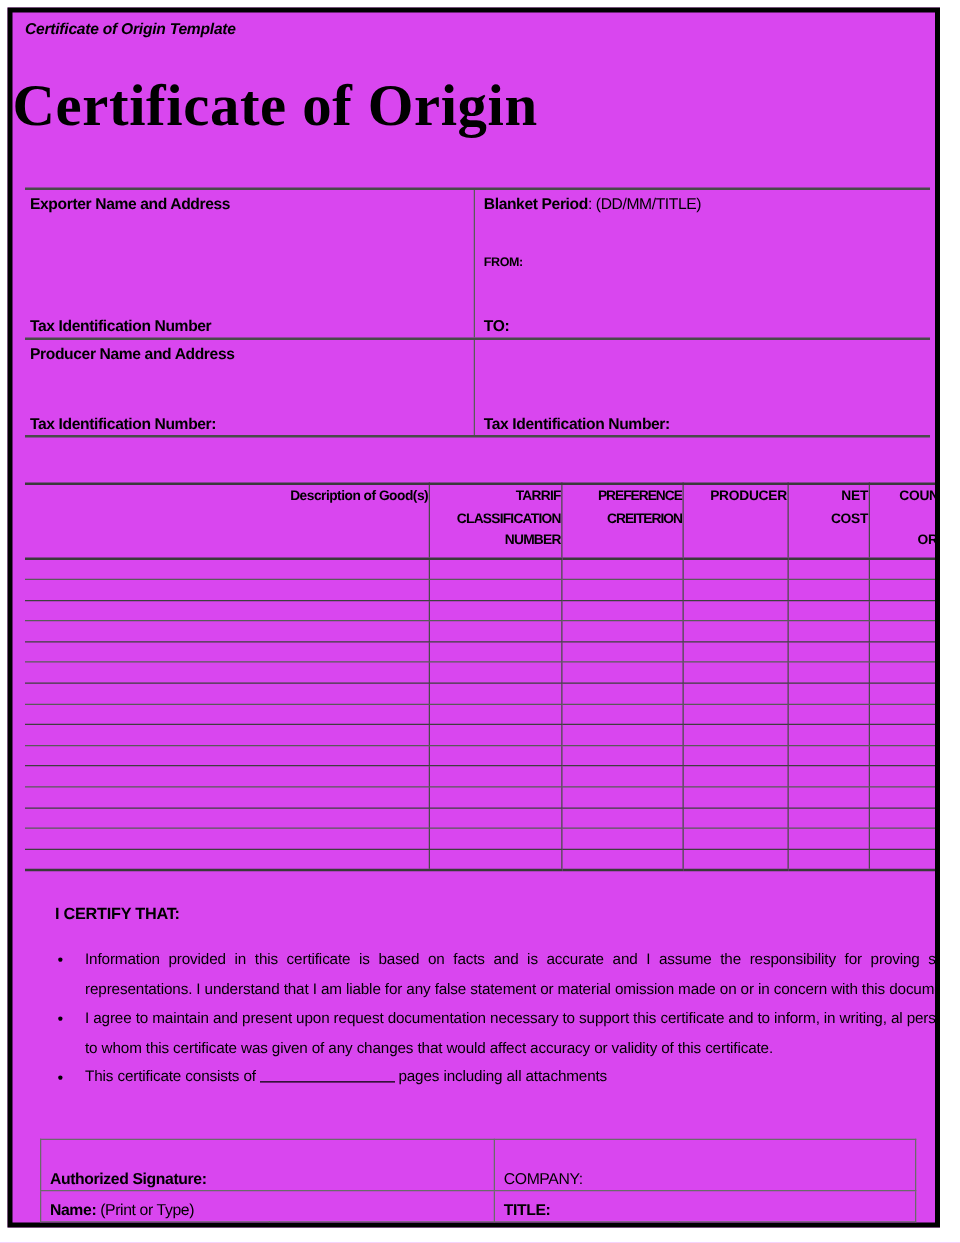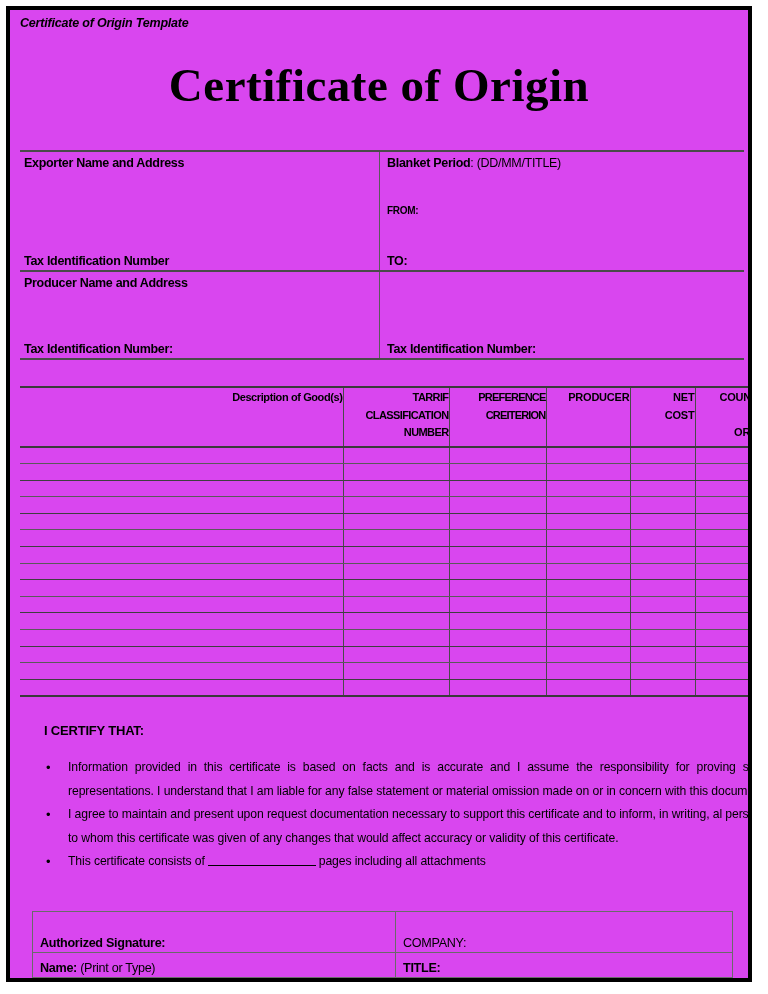--- a/index.html
+++ b/index.html
@@ -46,21 +46,20 @@
     font-style: italic;
     letter-spacing: -0.2px;
   }
 
   
   .doc-title {
     position: absolute;
     left: 0;
     right: 0;
     top: 48px;
-    text-align: center;
     font-family: "Liberation Serif", serif;
     font-size: 47px;
     font-weight: bold;
     letter-spacing: 0.5px;
   }
 
   
   .party-table {
     position: absolute;
     left: 10px;
@@ -113,21 +112,21 @@
     letter-spacing: -0.3px;
     position: absolute;
     bottom: 2px;
     left: 4px;
     white-space: nowrap;
   }
   .cell-bottom.r {
     left: 7px;
   }
   .box-exporter { height: 118px; }
-  .box-producer { height: 86px; }
+  .box-producer { height: 76px; }
 
   
   .goods {
     position: absolute;
     left: 10px;
     top: 376px;
     width: 752px;
     border-collapse: collapse;
     table-layout: fixed;
     border-top: 2.5px solid #3a3a3a;

